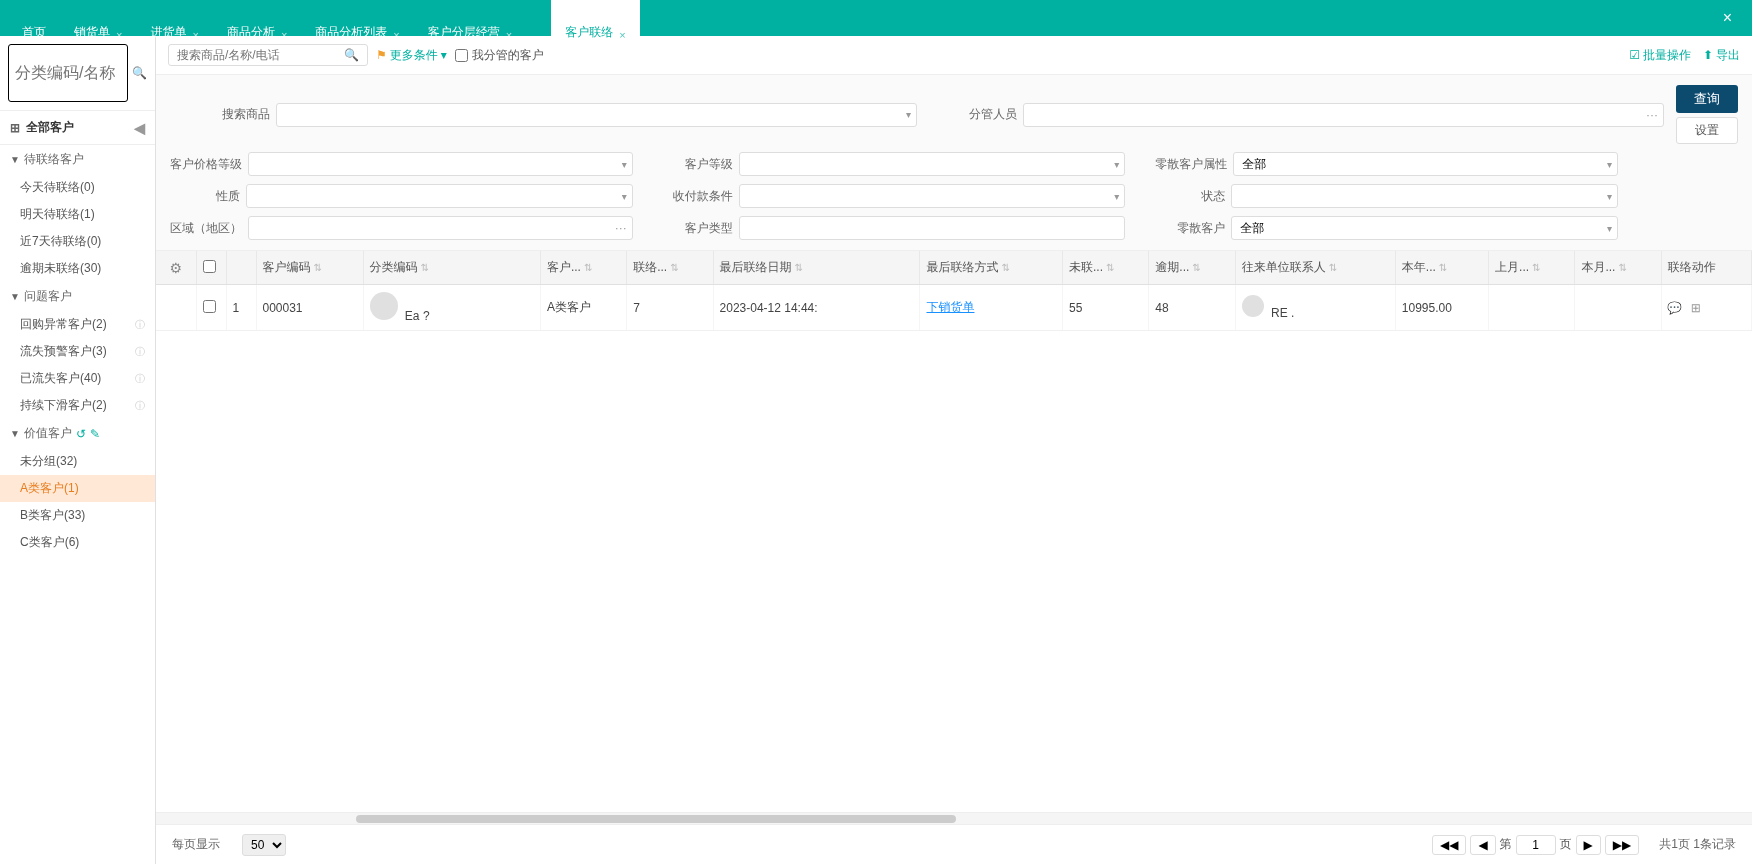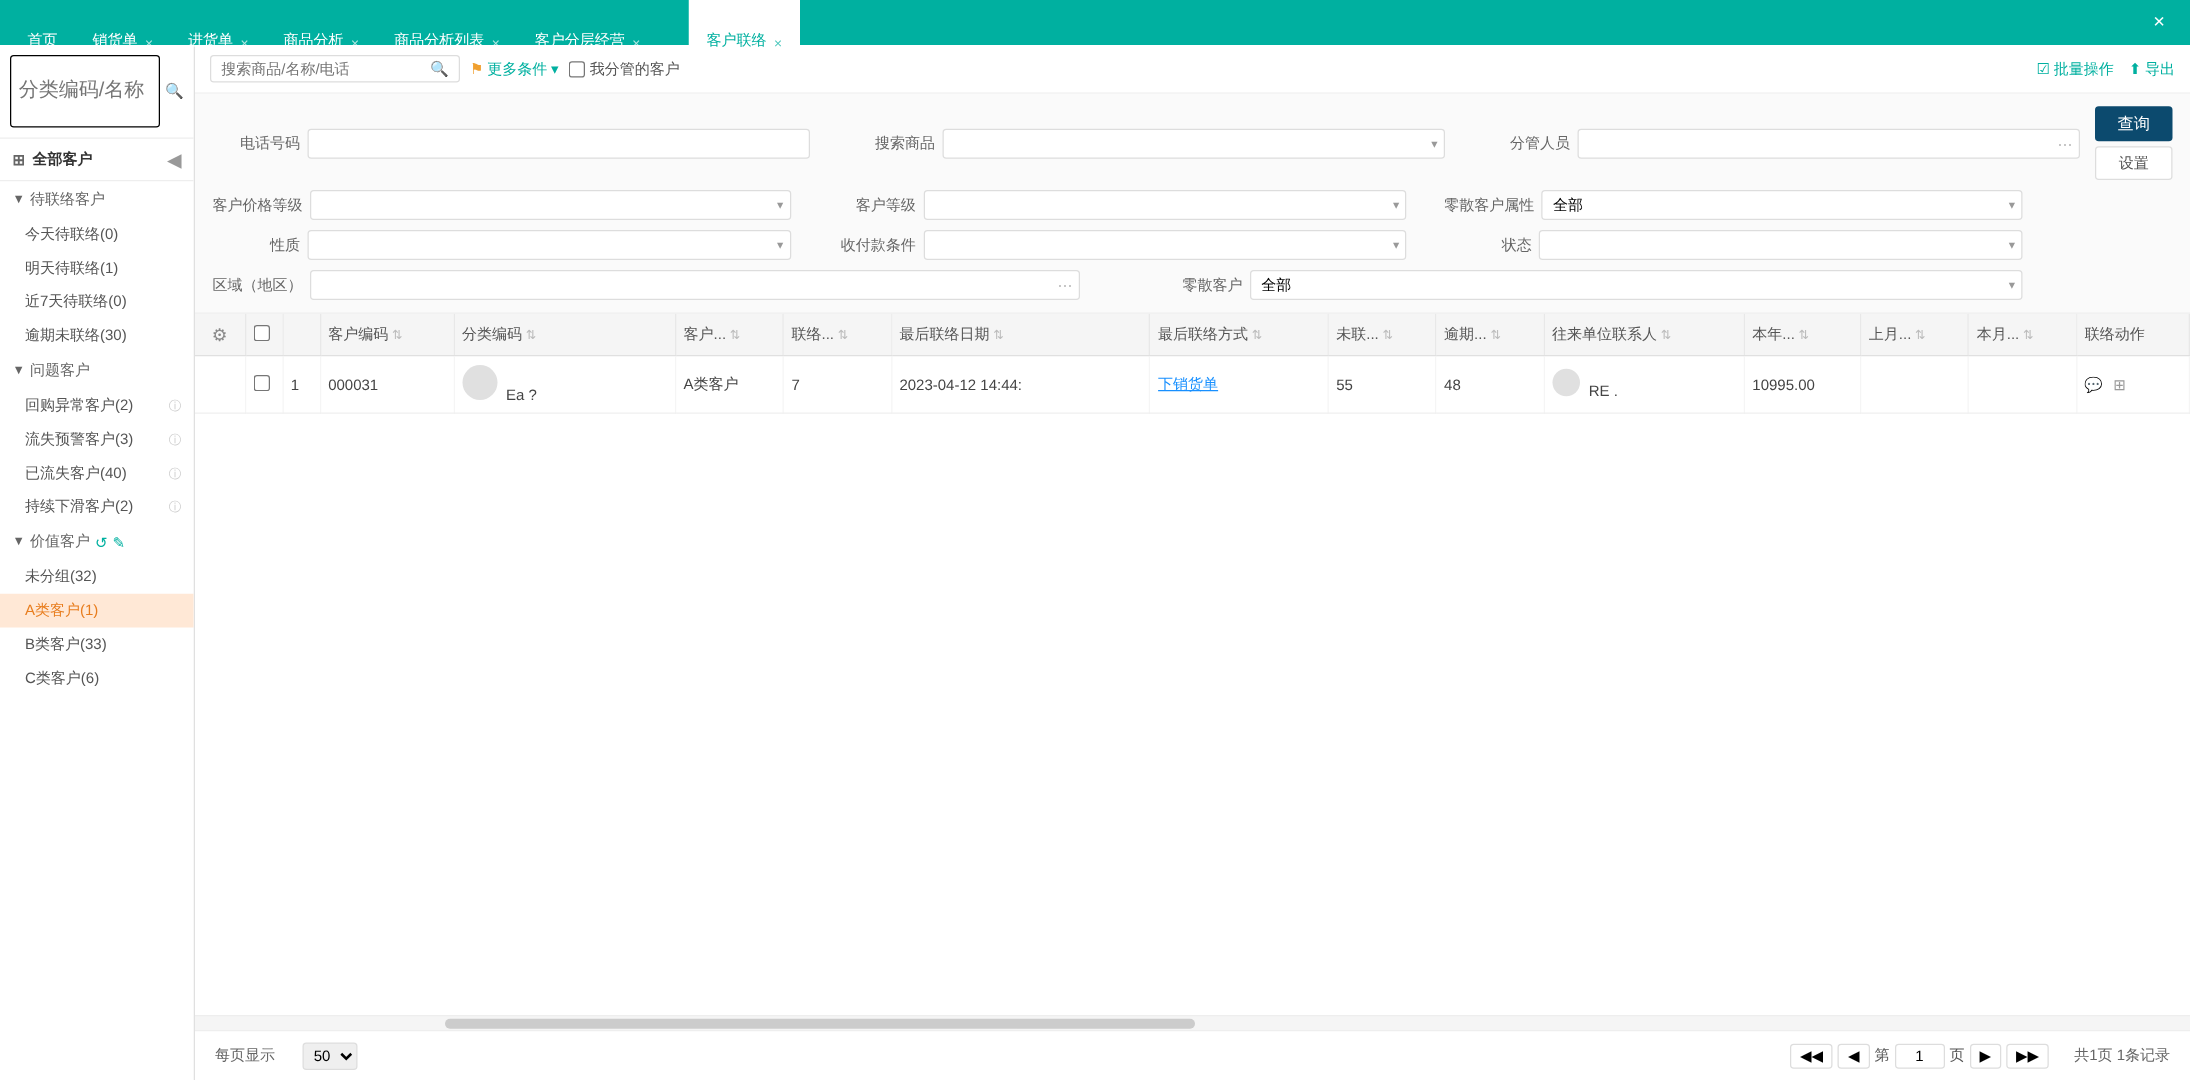--- a/index.html
+++ b/index.html
@@ -523,24 +523,20 @@
         <div class="action-item">
           <span>⬆</span>
           <span>导出</span>
         </div>
       </div>
     </div>
 
     <div class="adv-filter">
 
       <div class="filter-row">
-        <div class="filter-cell">
-          <span class="filter-label">电话号码</span>
-          <input class="filter-input" type="text" style="">
-        </div>
         <div style="width:30px;"></div>
         <div class="filter-cell">
           <span class="filter-label">搜索商品</span>
           <div class="select-wrapper">
             <select><option></option></select>
             <span class="select-arrow">▾</span>
           </div>
         </div>
         <div style="width:30px;"></div>
         <div class="filter-cell">
@@ -614,20 +610,24 @@
 
       <div class="filter-row">
         <div class="filter-cell">
           <span class="filter-label">区域（地区）</span>
           <div class="dots-wrapper">
             <input type="text" style="">
             <span class="dots-icon">···</span>
           </div>
         </div>
         <div style="width:30px;"></div>
+        <div class="filter-cell">
+          <span class="filter-label">客户类型</span>
+          <input class="filter-input" type="text" style="">
+        </div>
         <div style="width:30px;"></div>
         <div class="filter-cell">
           <span class="filter-label">零散客户</span>
           <div class="select-wrapper">
             <select>
               <option>全部</option>
             </select>
             <span class="select-arrow">▾</span>
           </div>
         </div>

